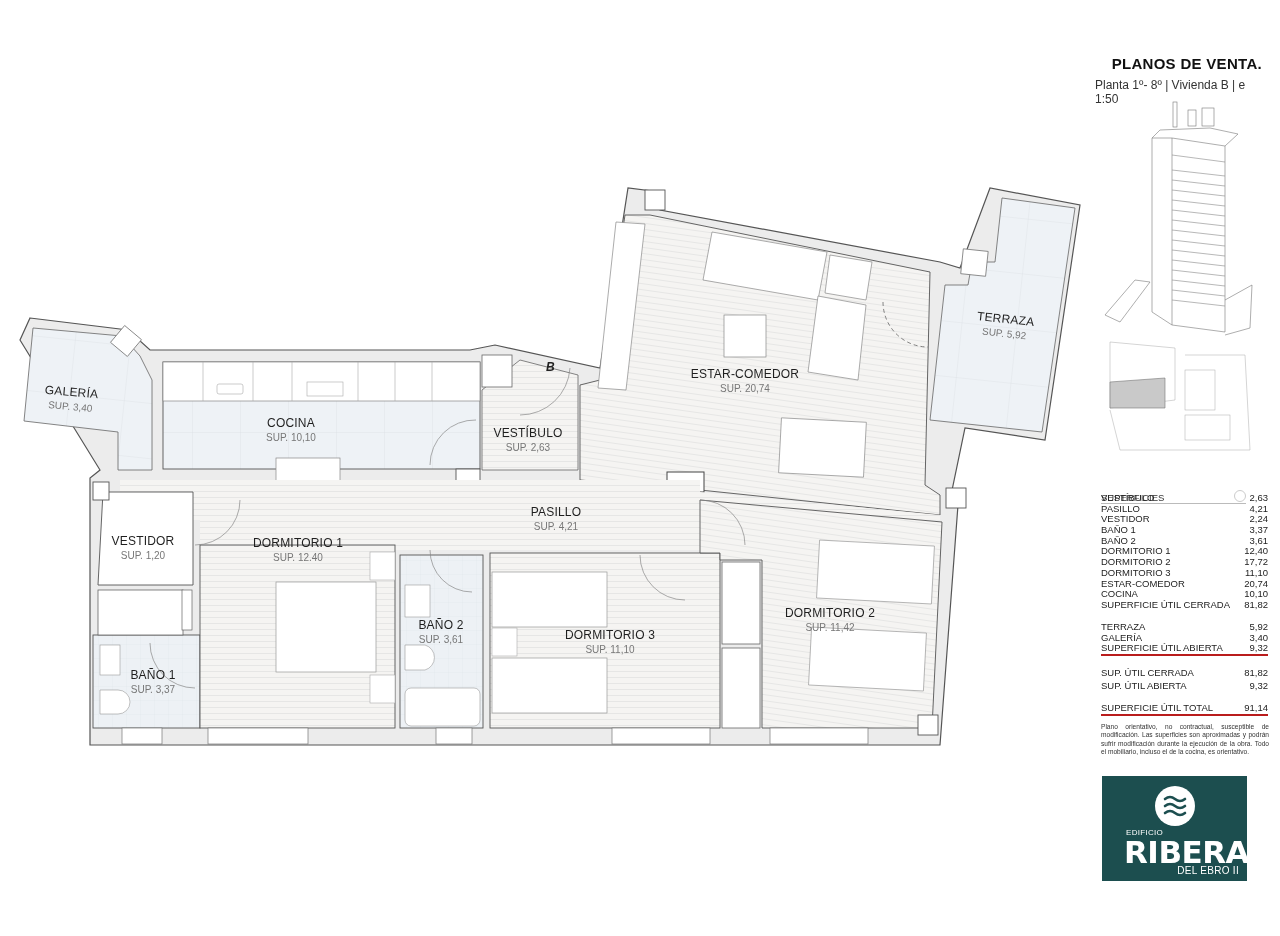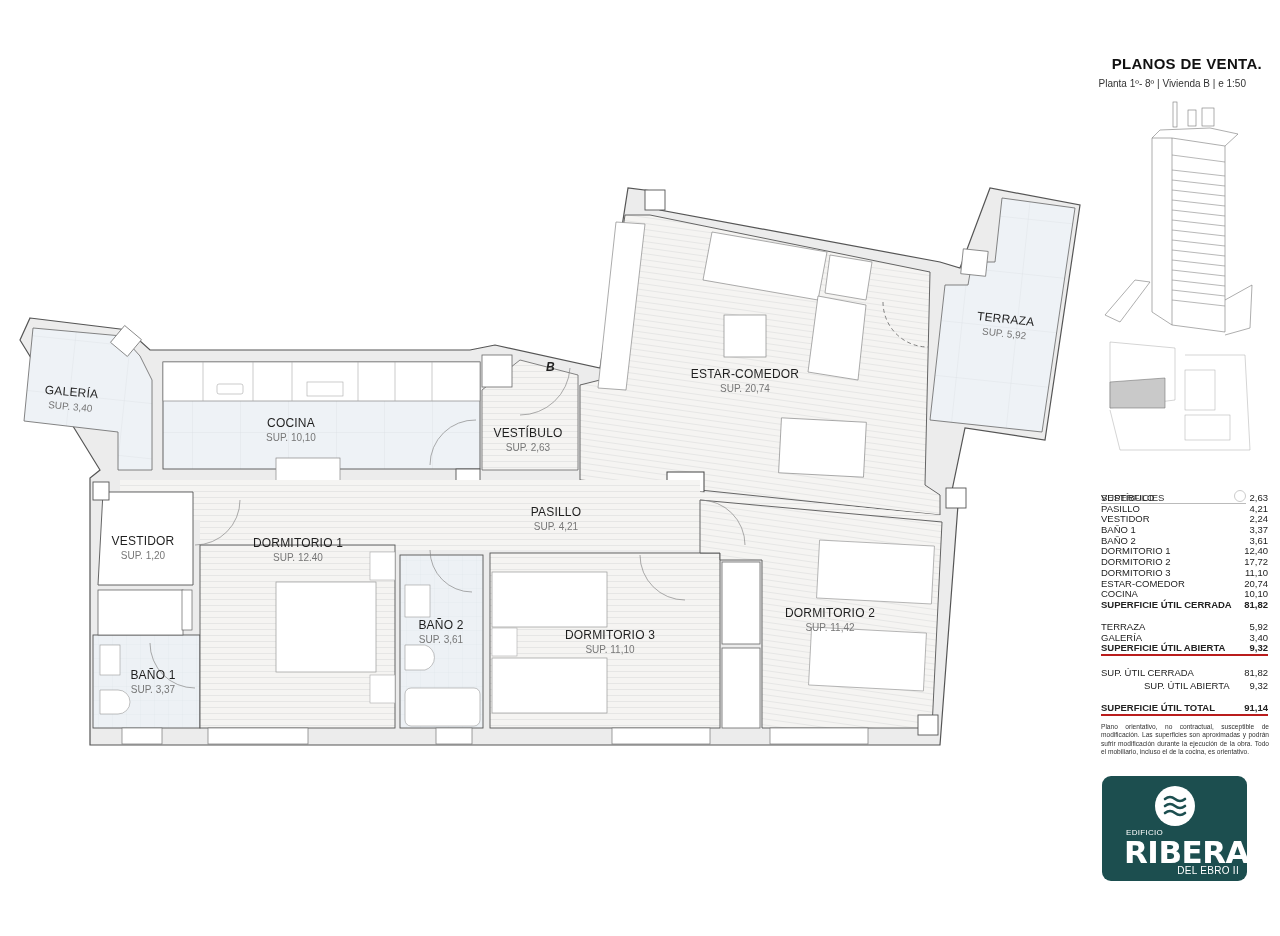--- a/index.html
+++ b/index.html
@@ -7,33 +7,33 @@
   #plan { position:absolute; left:0; top:0; width:1090px; height:936px; }
   .room-label { position:absolute; text-align:center; white-space:nowrap; transform:translate(-50%, 0); }
   .room-name { font-size:12px; color:#1f1f1f; letter-spacing:0.2px; display:block; }
   .room-sup { font-size:10px; color:#777; display:block; margin-top:2px; }
   .rot-terraza { transform:translate(-50%,0) rotate(6deg); }
   .rot-galeria { transform:translate(-50%,0) rotate(5deg); }
   .b-mark { position:absolute; font-size:12px; font-style:italic; font-weight:bold; color:#222; }
 
   #sidebar { position:absolute; left:1095px; top:0; width:185px; height:936px; }
   .title { position:absolute; right:18px; top:55px; font-size:15px; font-weight:bold; color:#111; letter-spacing:0.3px;margin-left:10px; }
-  .subtitle { position:absolute; right:34px; top:78px; font-size:10px; color:#333; }
+  .subtitle { position:absolute; right:10px; top:78px; font-size:12px; color:#333; }
   .building { position:absolute; left:5px; top:100px; width:160px; height:245px; }
   .siteplan { position:absolute; left:5px; top:340px; width:155px; height:115px; }
 
   .sup-header { position:absolute; left:6px; top:492px; width:145px; font-size:9.5px; color:#333; border-bottom:1px solid #bbb; padding-bottom:0; }
   .sup-header-icon { position:absolute; right:0; top:-2px; width:10px; height:10px; border:1px solid #ccc; border-radius:50%; }
   .sup-table { position:absolute; left:6px; width:167px; font-size:9.5px; color:#222; }
   .sup-row { display:flex; justify-content:space-between; height:10.7px; line-height:10.7px; }
-  .sup-row.total { font-weight:bold;text-align:right; }
+  .sup-row.total { font-weight:normal;text-align:right; }
   .sup-row.total-underline { border-bottom:2px solid #b91c1c; }
   .disclaimer { position:absolute; left:6px; top:723px; width:168px; font-size:6.6px; line-height:8.3px; color:#333; text-align:justify; }
 
-  .logo { position:absolute; left:7px; top:776px; width:145px; height:105px; background:#1c4e4f; color:#fff;border-radius:9px; }
+  .logo { position:absolute; left:7px; top:776px; width:145px; height:105px; background:#1c4e4f; color:#fff; }
   .logo-circle { position:absolute; left:50%; top:10px; width:40px; height:40px; margin-left:-20px; background:#fff; border-radius:50%; }
   .logo-edificio { position:absolute; left:24px; top:52px; font-size:8px; letter-spacing:0.3px; }
   .logo-ribera { position:absolute; left:22px; top:58px; font-size:31px; font-weight:bold; letter-spacing:-0.5px; font-family:"DejaVu Sans", sans-serif; }
   .logo-delebro { position:absolute; right:8px; top:89px; font-size:10px; letter-spacing:0.3px; }
 </style>
 </head>
 <body>
 
 <div id="plan">
   <svg width="1090" height="936" viewBox="0 0 1090 936">
@@ -316,21 +316,21 @@
         <span>SUPERFICIE ÚTIL ABIERTA</span>
         <span>9,32</span>
       </div>
   </div>
 
   <div class="sup-table" style="top:668px;">
     <div class="sup-row">
         <span>SUP. ÚTIL CERRADA</span>
         <span>81,82</span>
       </div>
-    <div class="sup-row" style="margin-top:2px;margin-left:43px;">
+    <div class="sup-row" style="margin-top:2px;">
         <span>SUP. ÚTIL ABIERTA</span>
         <span>9,32</span>
       </div>
   </div>
 
   <div class="sup-table" style="top:703px;">
     <div class="sup-row total total-underline">
         <span>SUPERFICIE ÚTIL TOTAL</span>
         <span>91,14</span>
       </div>

